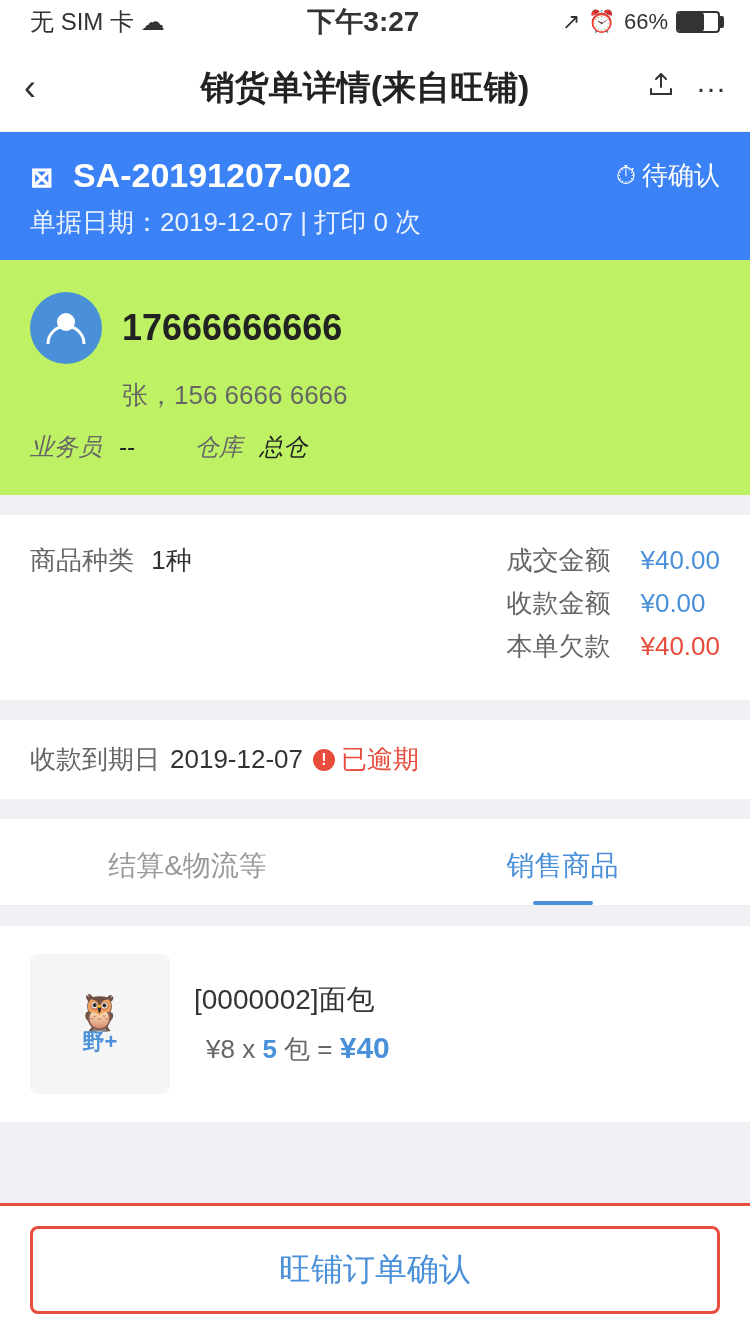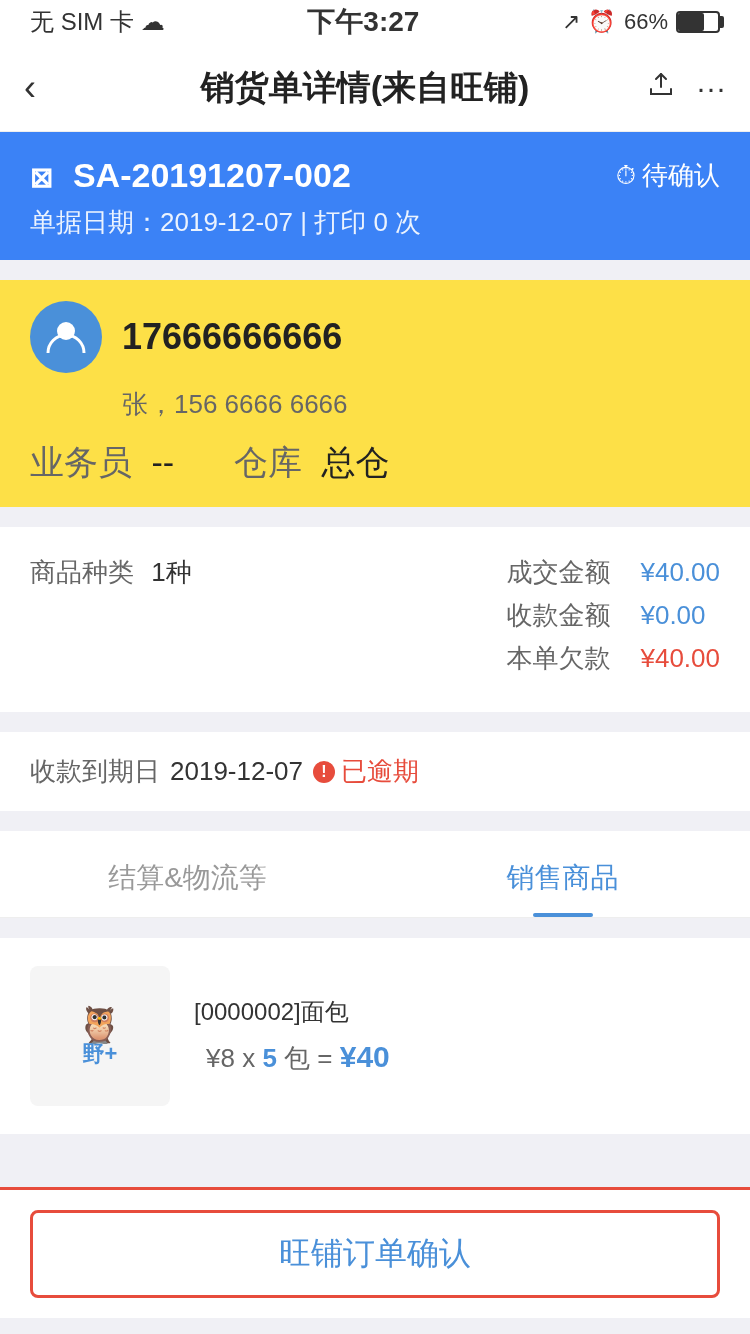--- a/index.html
+++ b/index.html
@@ -116,24 +116,23 @@
     }
 
     
     .card {
       background: #fff;
       margin-bottom: 20px;
     }
 
     
     .customer-section {
-      background: #fde047;
-      padding: 21px 30px;
+      background: #bef264;
+      padding: 32px 30px;
       margin-bottom: 20px;
-      margin-top: 20px;
     }
     .customer-top {
       display: flex;
       align-items: center;
       gap: 20px;
       margin-bottom: 14px;
     }
     .avatar {
       width: 72px;
       height: 72px;
@@ -155,22 +154,23 @@
       color: #666;
       margin-bottom: 18px;
       padding-left: 92px;
     }
     .customer-meta {
       display: flex;
       gap: 60px;
       padding-left: 0;
     }
     .meta-item {
-      font-size: 34px;
-      color: #666;
+      font-size: 24px;
+      color: #666;
+      font-style: italic;
     }
     .meta-value {
       color: #222;
     }
 
     
     .summary-section {
       background: #fff;
       padding: 28px 30px;
       display: flex;
@@ -287,42 +287,42 @@
       flex-shrink: 0;
     }
     .product-thumb-logo {
       font-size: 44px;
       color: #bbb;
       text-align: center;
       line-height: 1;
     }
     .product-info {}
     .product-name {
-      font-size: 24px;
+      font-size: 28px;
       color: #333;
       margin-bottom: 12px;
     }
     .product-price {
       font-size: 26px;
       color: #666;
       margin-left: 12px;
     }
     .price-highlight { color: #4A90D9; font-weight: 600; }
     .price-total { color: #4A90D9; font-weight: 700; font-size: 30px; }
 
     
     .bottom-space {
       background: #f0f0f5;
       height: 200px;
     }
 
     
     .confirm-section {
       position: fixed;
-      bottom: 16px;
+      bottom: 0;
       left: 0;
       width: 750px;
       background: #fff;
       padding: 20px 30px;
       border-top: 3px solid #e74c3c;
     }
     .confirm-btn {
       width: 100%;
       height: 88px;
       background: #fff;

